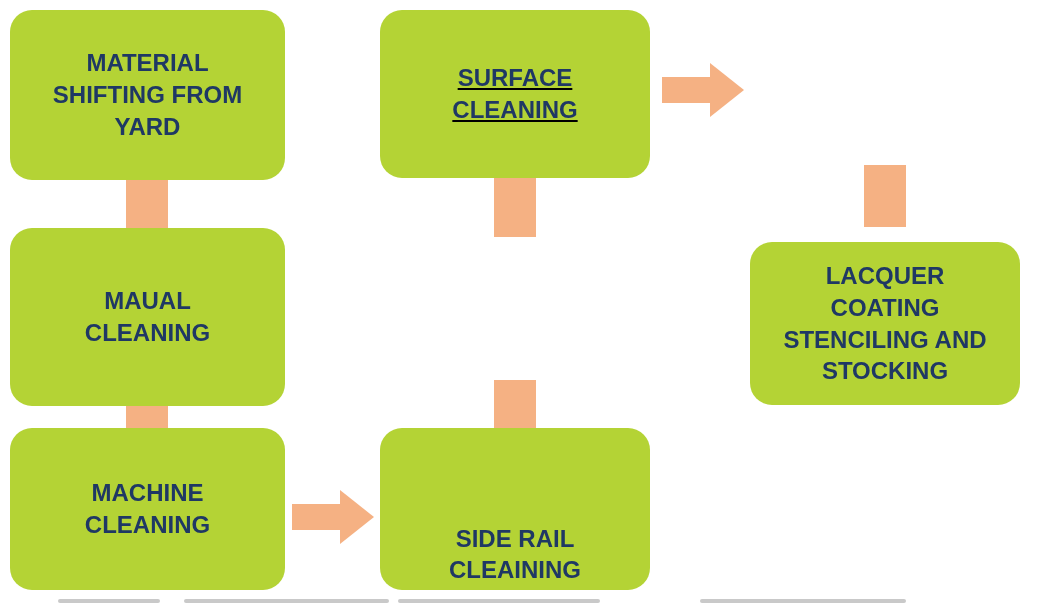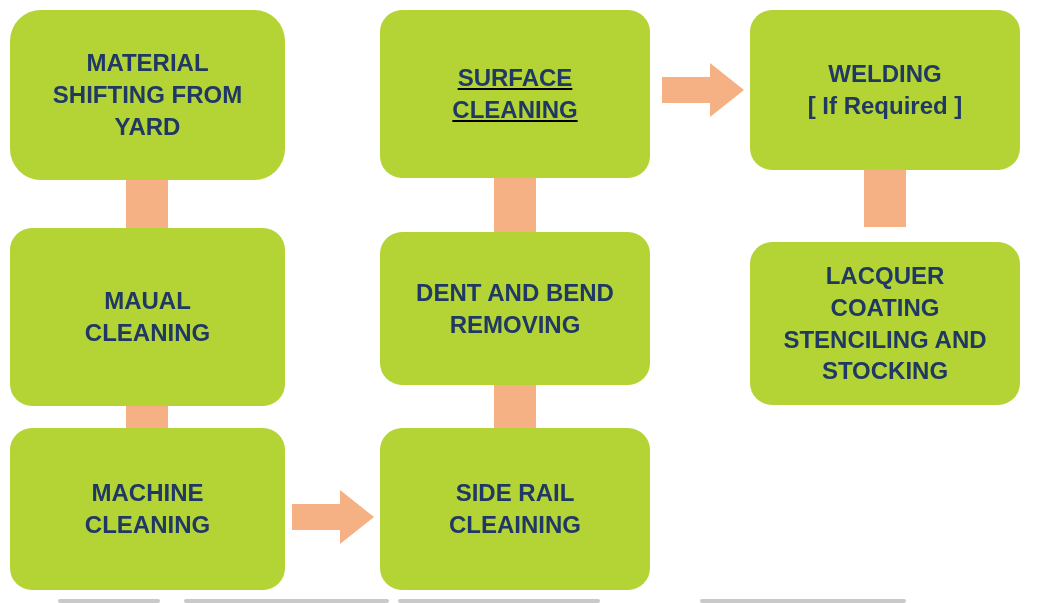--- a/index.html
+++ b/index.html
@@ -95,51 +95,43 @@
 
   <div class="arrow" style="left:662px; top:63px;">
     <div class="shaft"></div>
     <div class="head"></div>
   </div>
   <div class="arrow" style="left:292px; top:490px;">
     <div class="shaft"></div>
     <div class="head"></div>
   </div>
 
-  <div class="node" style="left:10px; top:10px; width:275px; height:170px;border-radius:31px;">
+  <div class="node" style="left:10px; top:10px; width:275px; height:170px;">
     <span class="label">MATERIAL
 SHIFTING FROM
 YARD</span>
   </div>
   <div class="node" style="left:10px; top:228px; width:275px; height:178px;">
     <span class="label">MAUAL
 CLEANING</span>
   </div>
   <div class="node" style="left:10px; top:428px; width:275px; height:162px;">
     <span class="label">MACHINE
 CLEANING</span>
   </div>
 
   <div class="node" style="left:380px; top:10px; width:270px; height:168px;text-decoration:underline;">
     <span class="label">SURFACE
 CLEANING</span>
   </div>
-  <div class="node" style="left:380px; top:232px; width:270px; height:153px;">
-    <span class="label">DENT AND BEND
-REMOVING</span>
-  </div>
-  <div class="node" style="left:380px; top:428px; width:270px; height:162px;">
+  <div class="node" style="left:380px; top:428px; width:270px; height:162px;align-items:flex-end;">
     <span class="label">SIDE RAIL
 CLEAINING</span>
   </div>
 
-  <div class="node" style="left:750px; top:10px; width:270px; height:160px;">
-    <span class="label">WELDING
-[ If Required ]</span>
-  </div>
   <div class="node" style="left:750px; top:222px; width:270px; height:163px;margin-top:20px;">
     <span class="label">LACQUER
 COATING
 STENCILING AND
 STOCKING</span>
   </div>
 
 
   <div class="crop-hint" style="left:58px; width:102px;"></div>
   <div class="crop-hint" style="left:184px; width:205px;"></div>

